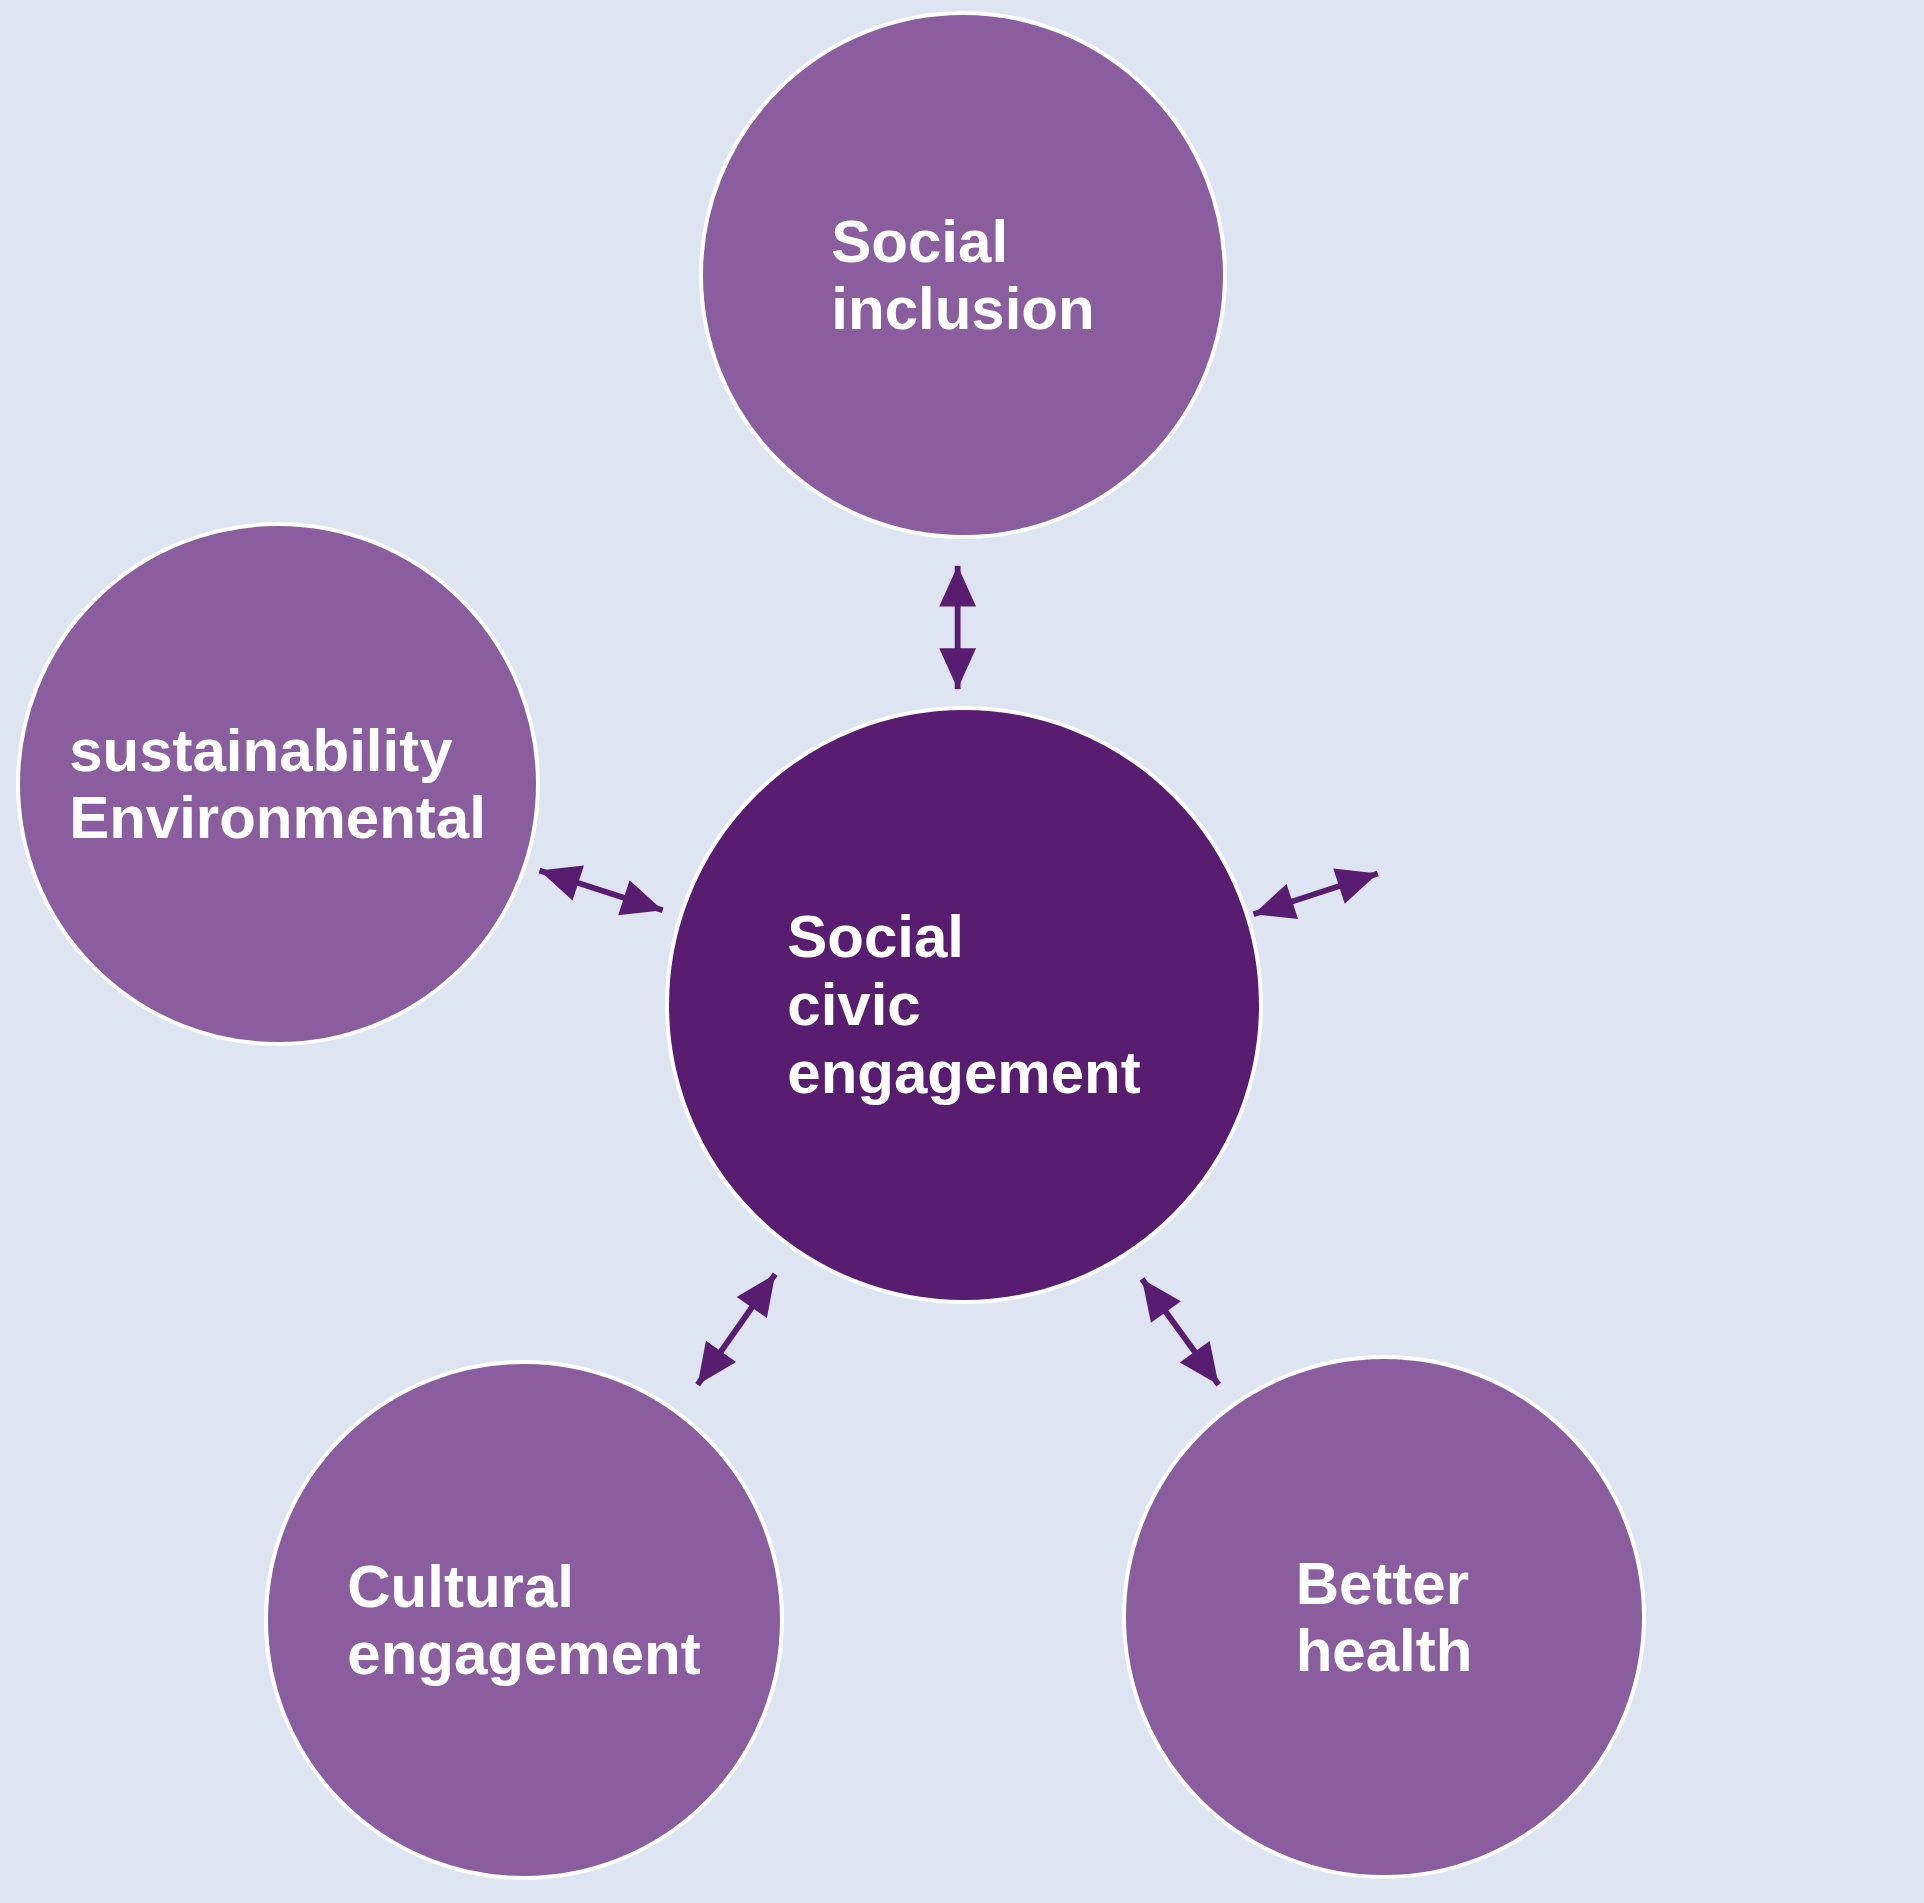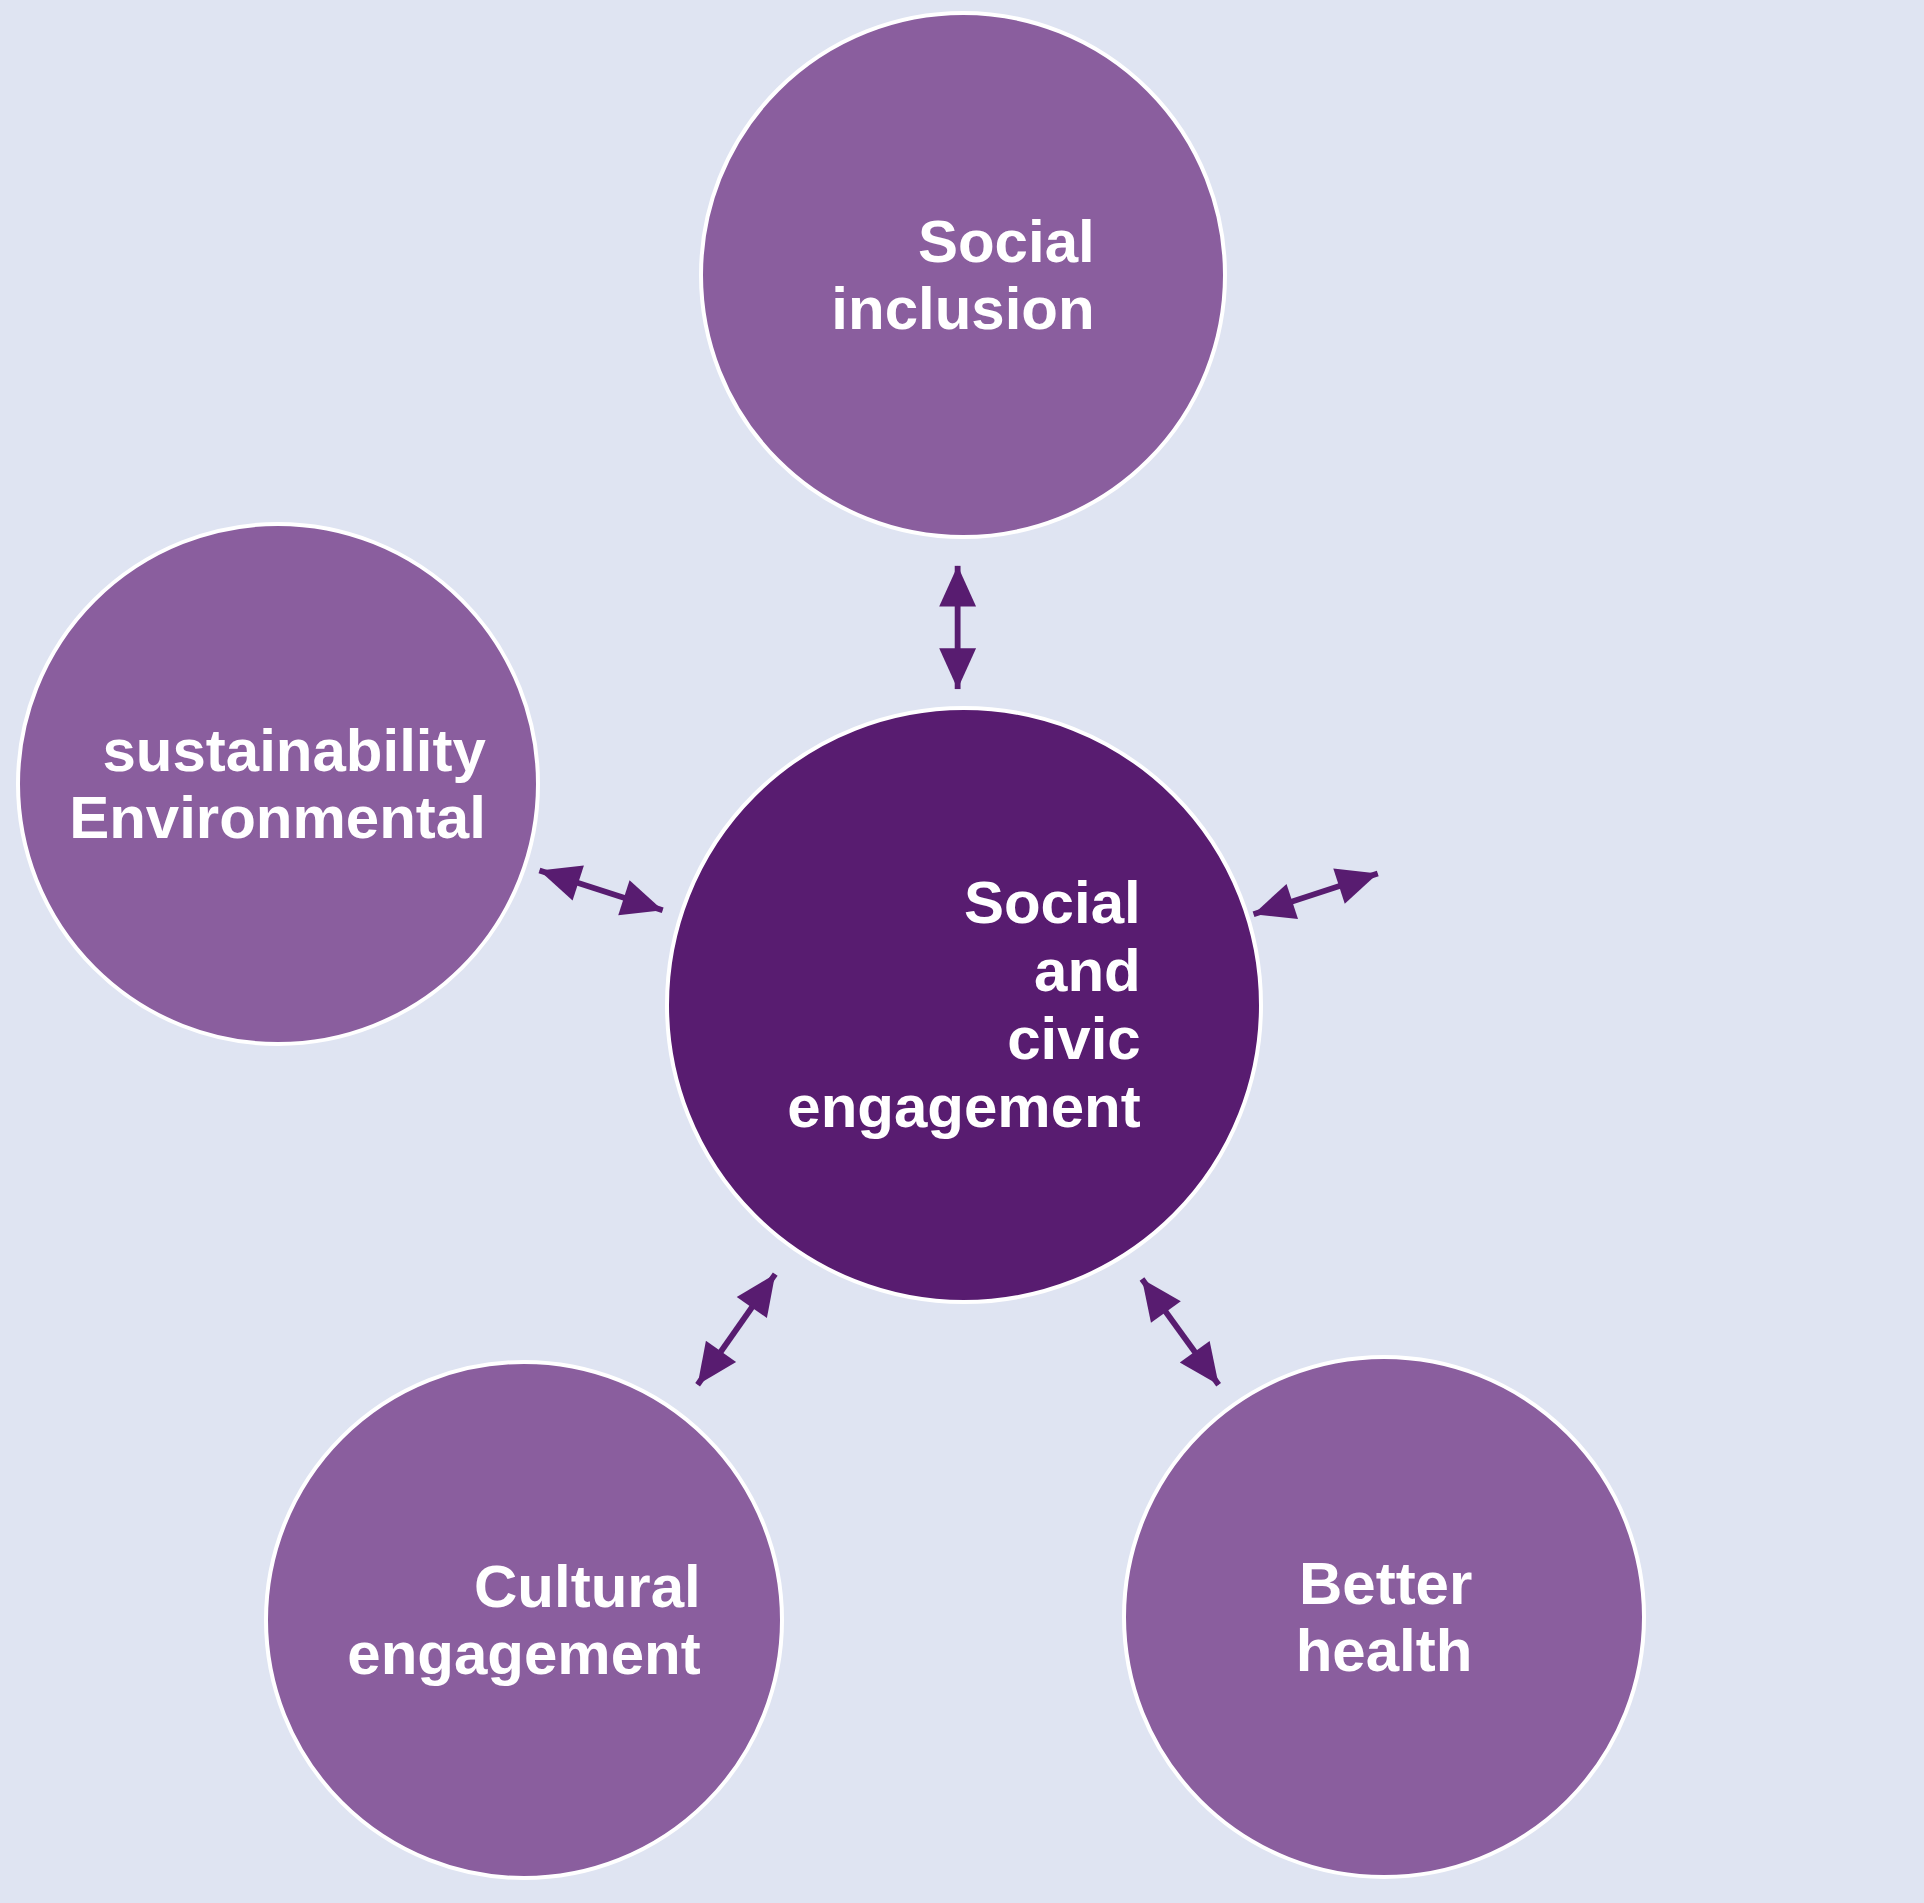--- a/index.html
+++ b/index.html
@@ -6,21 +6,21 @@
   .canvas{
     position:relative;width:1924px;height:1904px;overflow:hidden;
     background:var(--background,#dfe4f2);
     font-family:"Liberation Sans","DejaVu Sans",sans-serif;
     font-weight:bold;color:var(--text,#ffffff);
   }
   .node{
     position:absolute;border-radius:50%;box-sizing:border-box;
     border:4.9px solid var(--ring,#ffffff);
     display:flex;align-items:center;justify-content:center;
-    text-align:right;
+    text-align:left;
   }
   .node .label{display:block;}
   .node .label span{display:block;}
   .satellite{background:var(--satellite_fill,#8a5e9e);font-size:60px;line-height:67px;}
   .center-node{background:var(--center_fill,#581c70);font-size:60px;line-height:68px;}
   
   .n-top{left:699px;top:10.7px;width:528px;height:528px;}
   .n-right{left:1389px;top:517px;width:524px;height:524px;}
   .n-bottom-right{left:1122px;top:1355px;width:524px;height:524px;}
   .n-bottom-left{left:264px;top:1360px;width:520px;height:520px;}
@@ -76,20 +76,19 @@
   <div class="node satellite n-left">
     <div class="label">
       <span>sustainability</span>
       <span>Environmental</span>
     </div>
   </div>
 
   <div class="node center-node n-center">
     <div class="label">
       <span>Social</span>
-      <span>and</span>
       <span>civic</span>
       <span>engagement</span>
     </div>
   </div>
 
 </div>
 
 
 </body></html>

